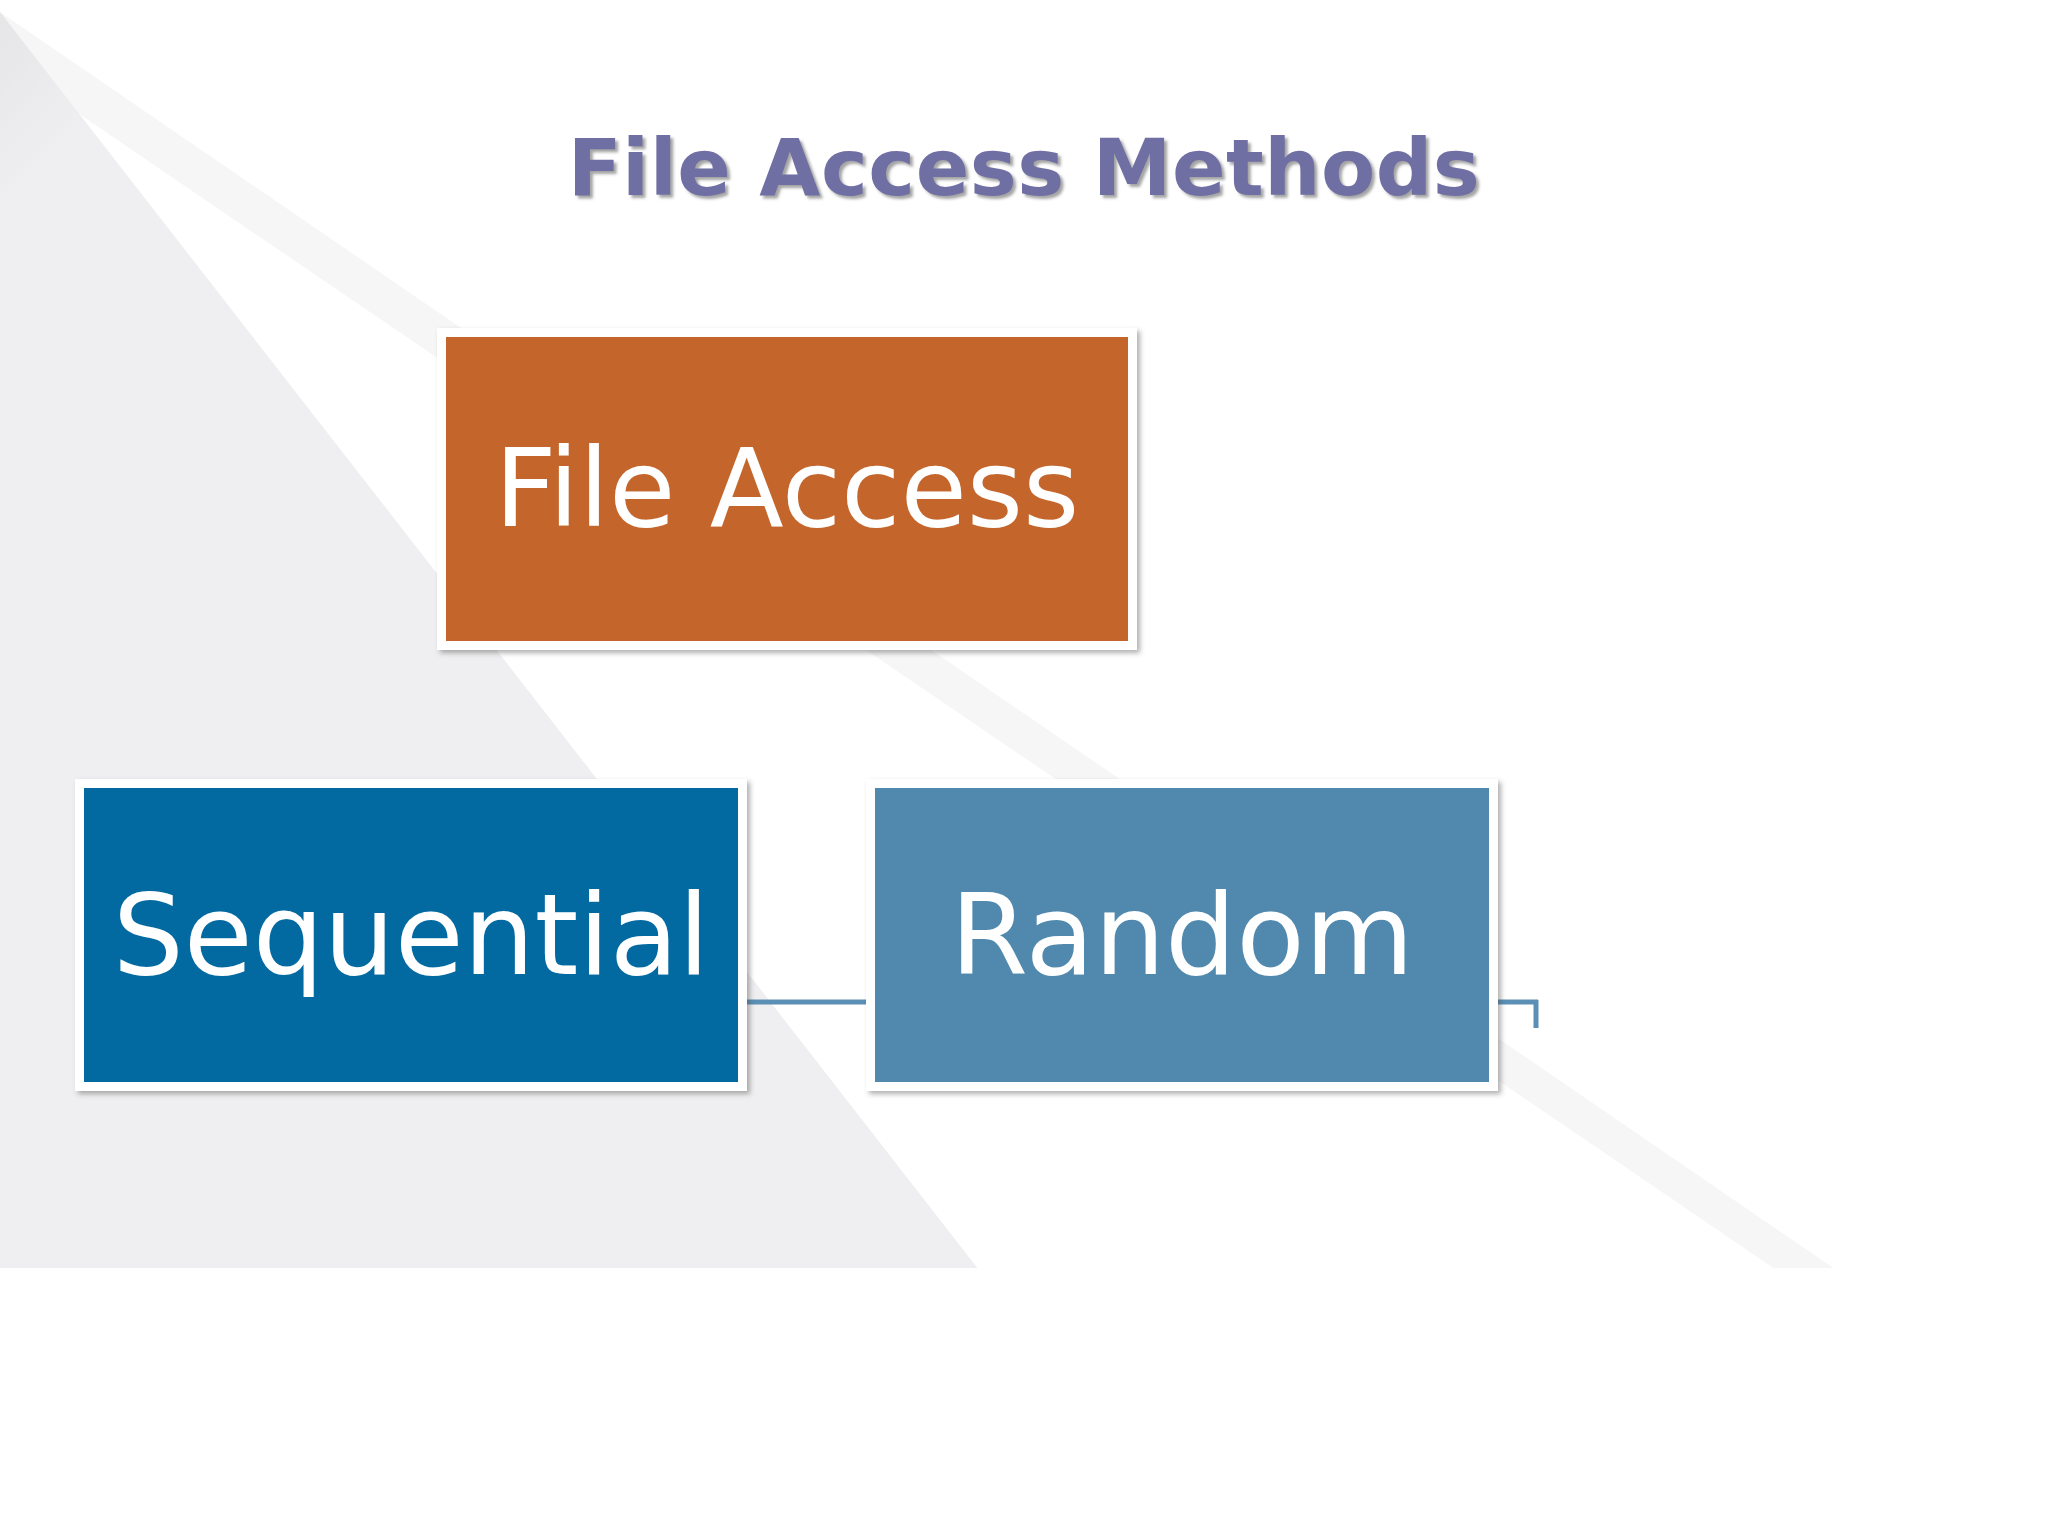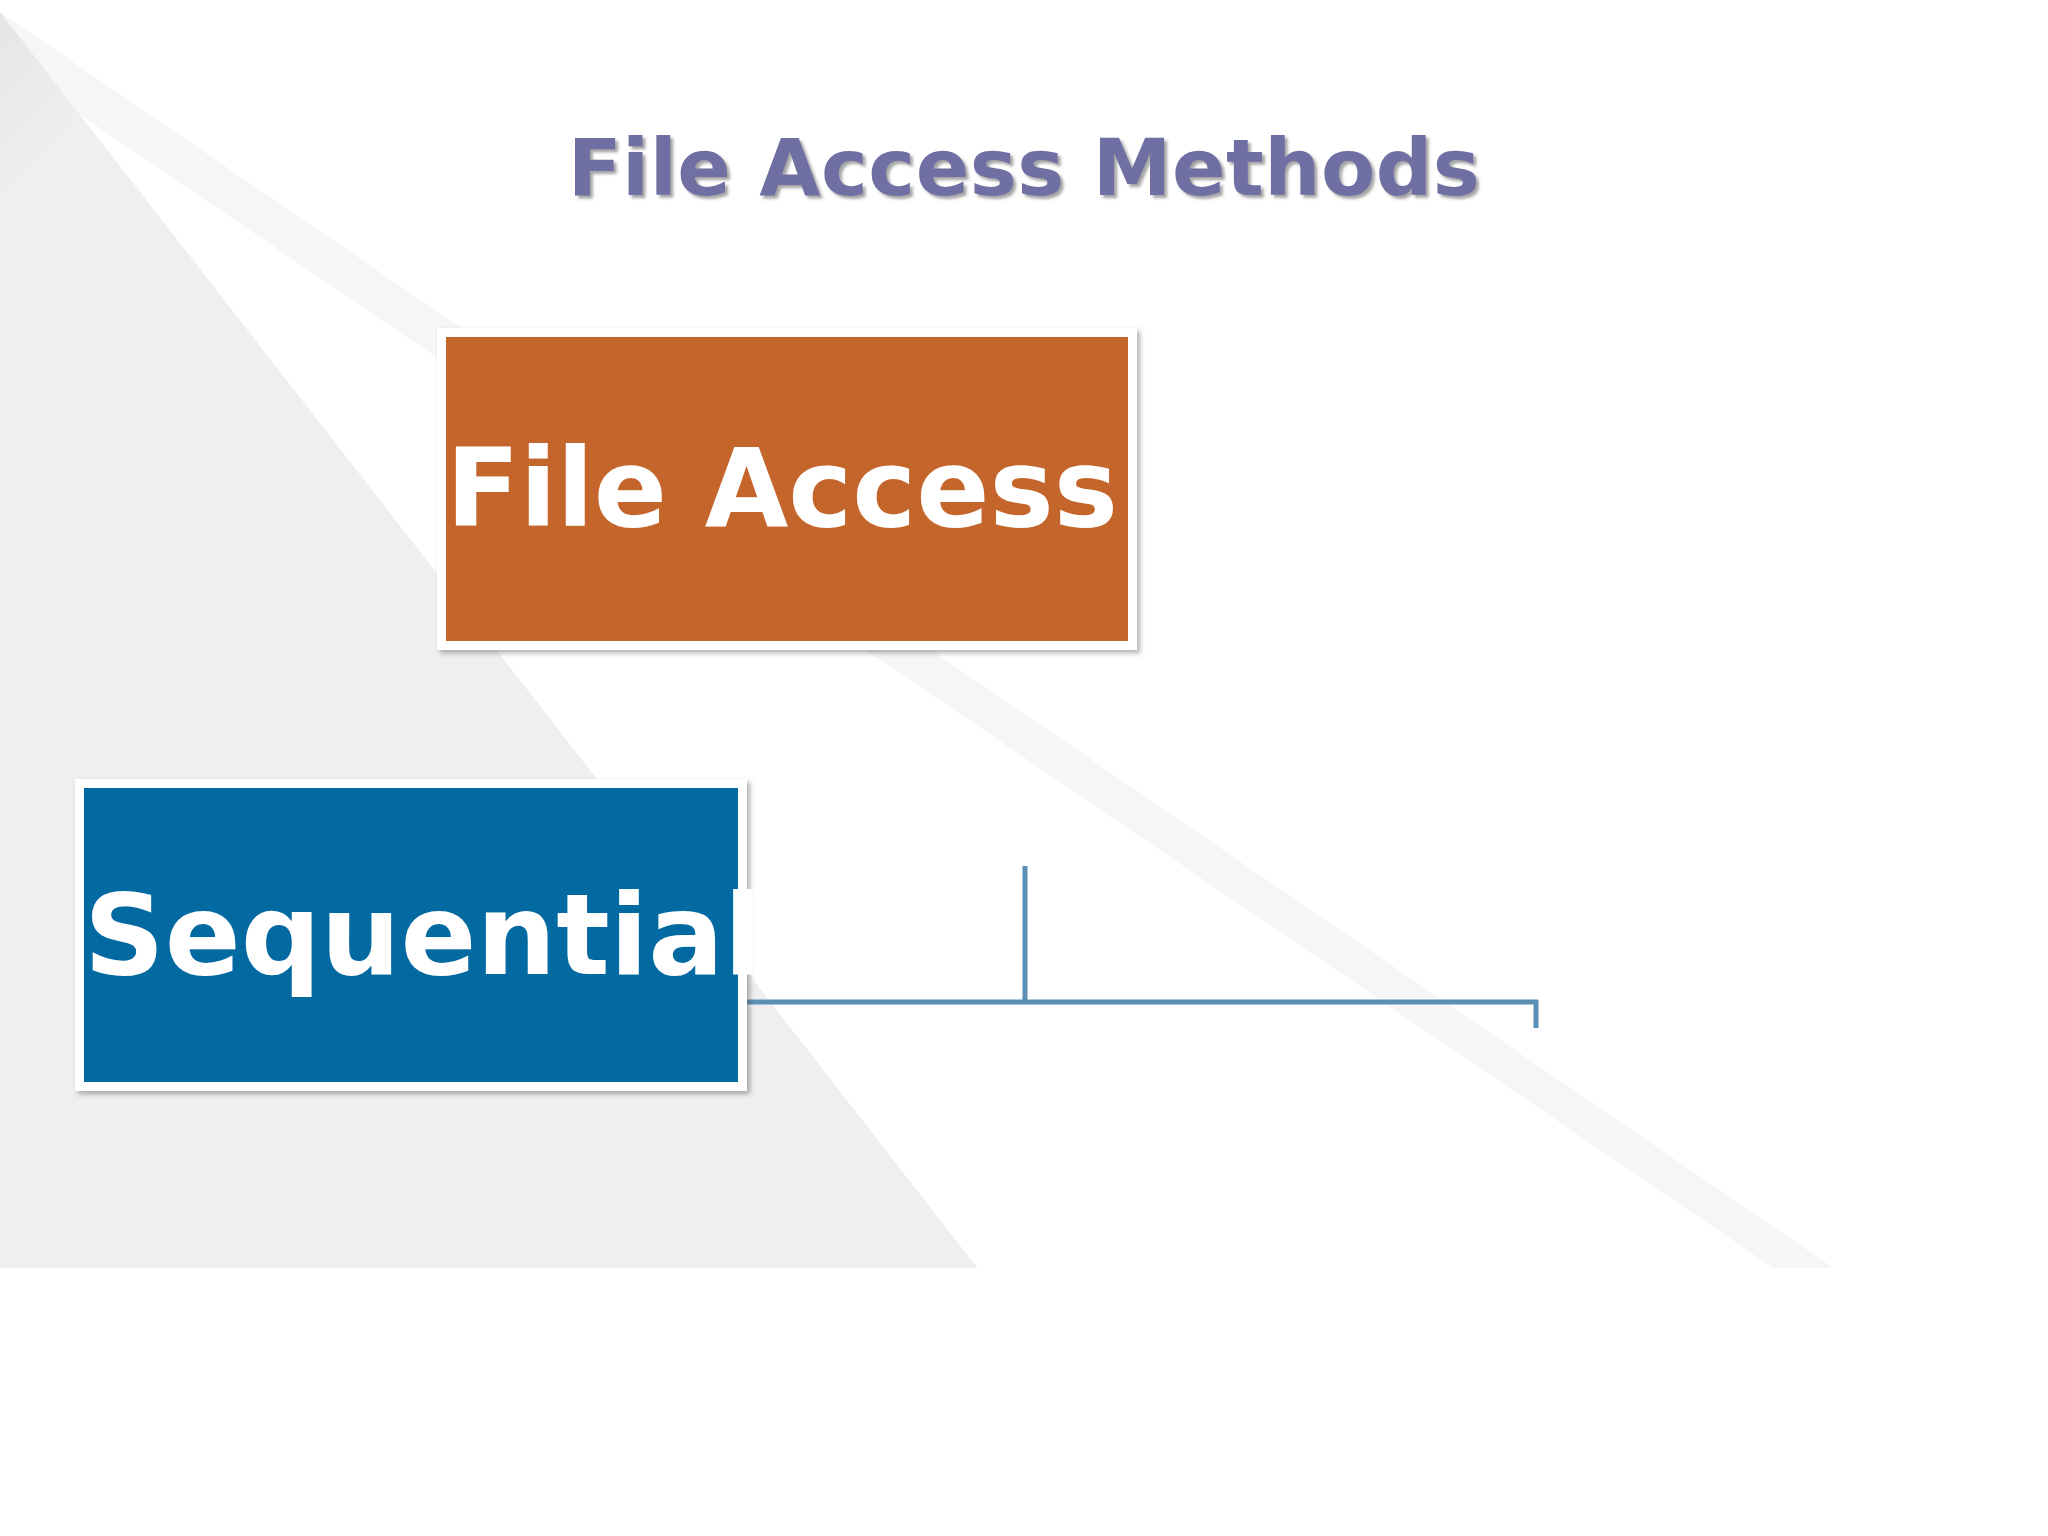--- a/index.html
+++ b/index.html
@@ -89,23 +89,23 @@
   }
 
   
   .node {
     position: absolute;
     box-sizing: border-box;
     border: 9px solid #ffffff;
     box-shadow: 3px 3px 5px rgba(80,80,80,0.45);
     display: flex;
     align-items: center;
-    justify-content: flex-start;
+    justify-content: center;
     color: #ffffff;
-    font-weight: bold;
+    font-weight: normal;
     line-height: 1;
   }
   .node-inner {
     font-size: 104px;
     color: #ffffff;
     white-space: nowrap;
   }
 
   #node-root {
     left: 437px;
@@ -159,14 +159,17 @@
   </svg>
 
   <div class="node" id="node-root">
     <span class="node-inner">File Access</span>
   </div>
 
   <div class="node" id="node-sequential">
     <span class="node-inner">Sequential</span>
   </div>
 
+  <div class="node" id="node-random">
+    <span class="node-inner">Random</span>
+  </div>
 
 </div>
 
 </body></html>

